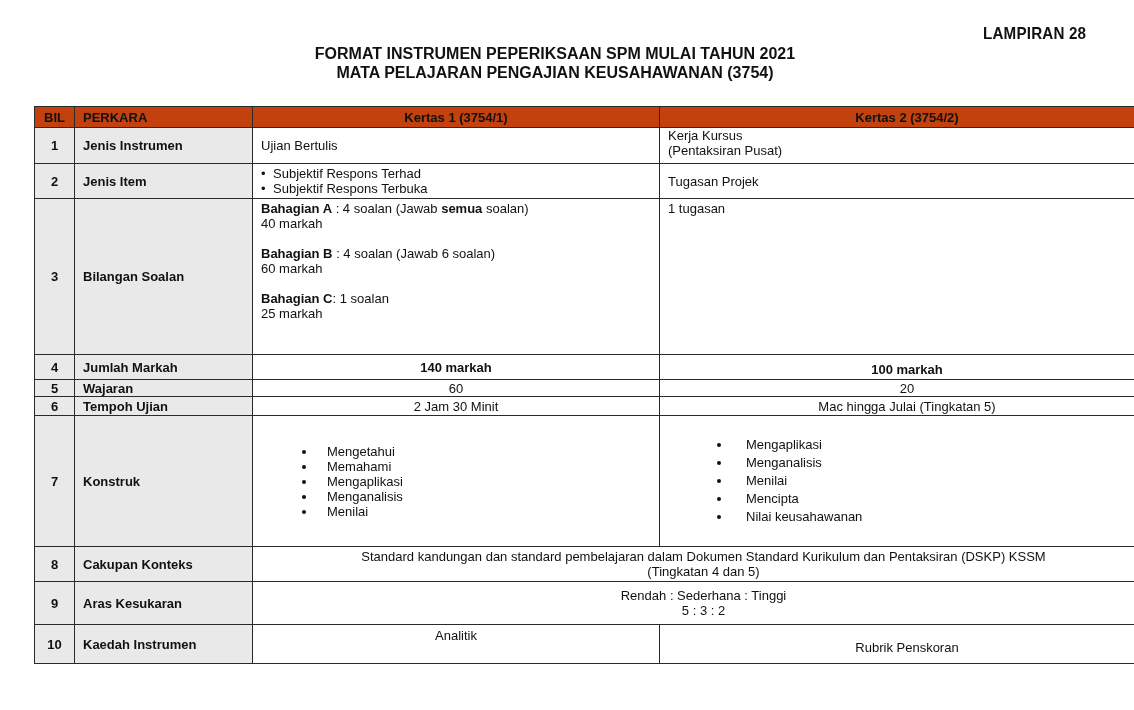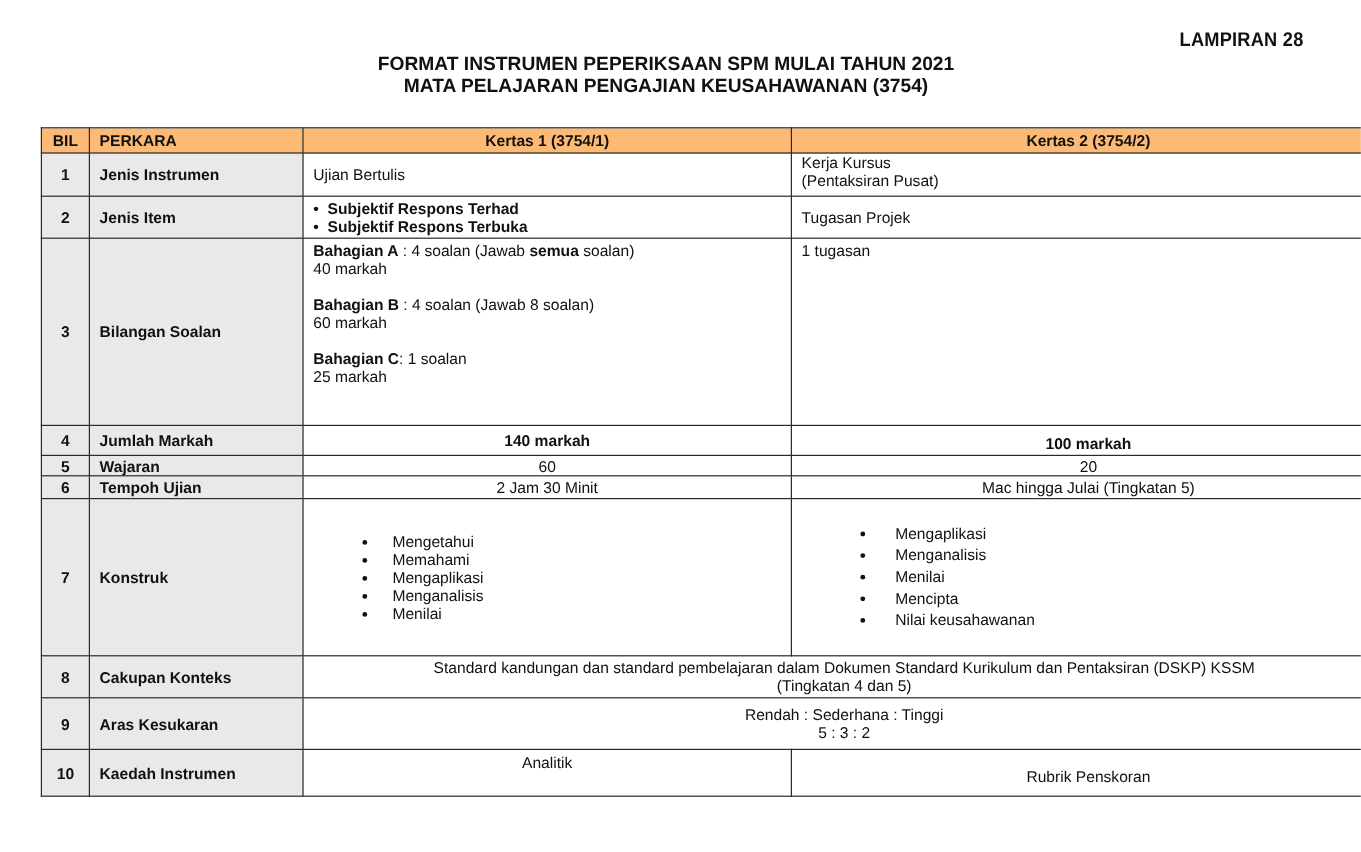--- a/index.html
+++ b/index.html
@@ -29,28 +29,28 @@
     border: 1.4px solid #2a2a2a;
     padding: 0 8px;
     vertical-align: middle;
     line-height: 15px;
   }
   .c-bil { width: 39px; text-align: center; font-weight: bold; padding: 0 !important; }
   .c-perkara { width: 161px; font-weight: bold; }
   .c-k1 { width: 390px; }
   .c-k2 { width: 478px; }
   .shade { background: #e9e9e9; }
-  thead th { background: #fdba74; font-weight: bold; height: 20px; }
+  thead th { background: #c2410c; font-weight: bold; height: 20px; }
   thead th.left { text-align: left; }
   thead th.center { text-align: center; }
   .center { text-align: center; }
   .bold { font-weight: bold; }
   .top { vertical-align: top !important; }
 
-  ul.sq { margin: 0; padding: 0 0 0 8px; list-style: none; font-weight: bold; }
+  ul.sq { margin: 0; padding: 0 0 0 8px; list-style: none; }
   ul.sq li { position: relative; padding-left: 12px; }
   ul.sq li::before { content: "•"; position: absolute; left: 0; }
 
   ul.dots { margin: 16px; padding: 0; list-style: none; }
   ul.dots li { position: relative; padding-left: 50px; line-height: 15px; }
   ul.dots li::before { content: ""; position: absolute; left: 25px; top: 6px; width: 4px; height: 4px; border-radius: 50%; background: #111; }
   ul.dots.k2 li { padding-left: 62px; line-height: 18px; }
   ul.dots.k2 li::before { left: 33px; top: 7px; }
 
   .sec { margin-bottom: 15px; }
@@ -98,21 +98,21 @@
 
     <tr style="height:156px">
       <td class="c-bil shade">3</td>
       <td class="c-perkara shade">Bilangan Soalan</td>
       <td class="top" style="padding-top:2px">
         <div class="sec">
           <div><span class="bold">Bahagian A</span><span> : 4 soalan (Jawab </span><span class="bold">semua</span><span> soalan)</span></div>
           <div>40 markah</div>
         </div>
         <div class="sec">
-          <div><span class="bold">Bahagian B</span><span> : 4 soalan (Jawab 8 soalan)</span></div>
+          <div><span class="bold">Bahagian B</span><span> : 4 soalan (Jawab 6 soalan)</span></div>
           <div>60 markah</div>
         </div>
         <div class="sec">
           <div><span class="bold">Bahagian C</span><span>: 1 soalan</span></div>
           <div>25 markah</div>
         </div>
       </td>
       <td class="top" style="padding-top:2px">1 tugasan</td>
     </tr>
 

